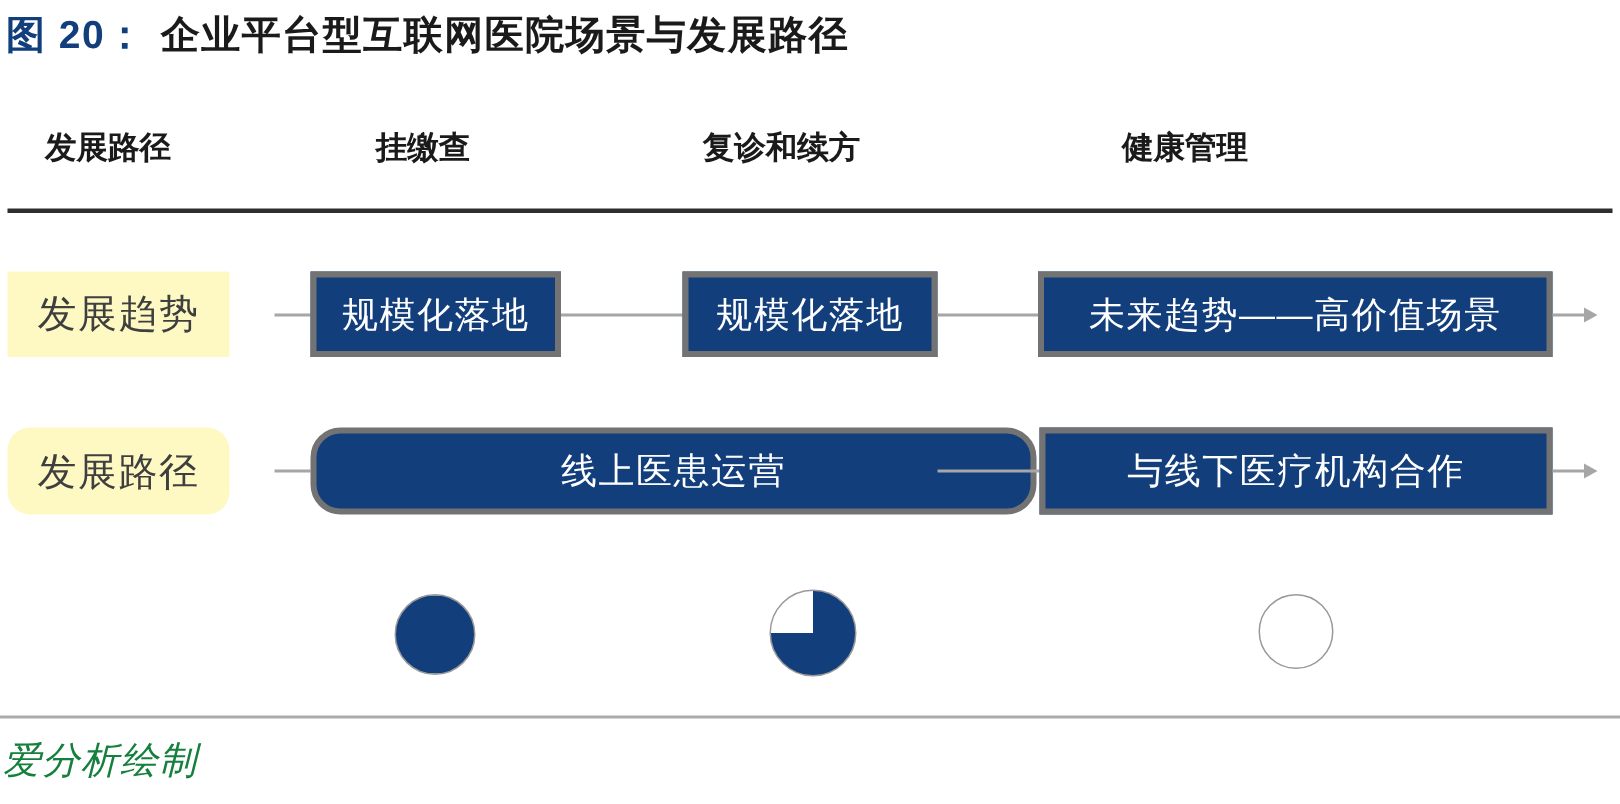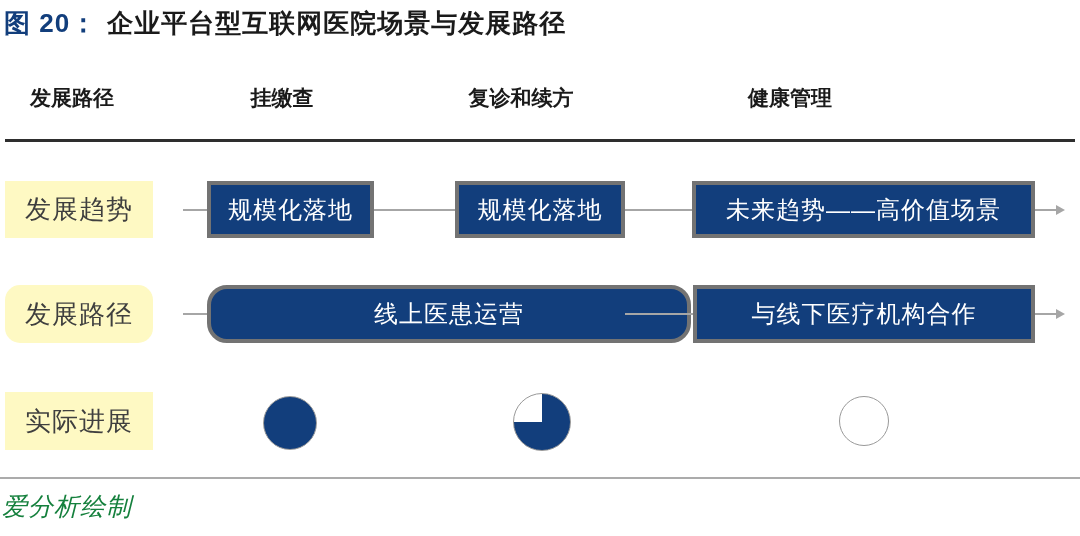--- a/index.html
+++ b/index.html
@@ -120,21 +120,20 @@
   <div class="arrowhead a-r1"></div>
 
   <div class="rowlabel rl2">发展路径</div>
   <div class="conn c-r2-0"></div>
   <div class="navybox b-r2-1">线上医患运营</div>
   <div class="conn c-r2-1"></div>
   <div class="navybox b-r2-2">与线下医疗机构合作</div>
   <div class="conn c-r2-2"></div>
   <div class="arrowhead a-r2"></div>
 
-  <div class="rowlabel rl3">实际进展</div>
   <div class="progress p1" style="background: conic-gradient(rgb(18, 62, 124) 0deg, rgb(18, 62, 124) 360deg, rgb(255, 255, 255) 360deg, rgb(255, 255, 255) 360deg);"></div>
   <div class="progress p2" style="background: conic-gradient(rgb(18, 62, 124) 0deg, rgb(18, 62, 124) 270deg, rgb(255, 255, 255) 270deg, rgb(255, 255, 255) 360deg);"></div>
   <div class="progress p3" style="background: conic-gradient(rgb(18, 62, 124) 0deg, rgb(18, 62, 124) 0deg, rgb(255, 255, 255) 0deg, rgb(255, 255, 255) 360deg);"></div>
 
   <div class="footer-rule"></div>
   <div class="credit">爱分析绘制</div>
 
 </div>
 
 </body></html>

